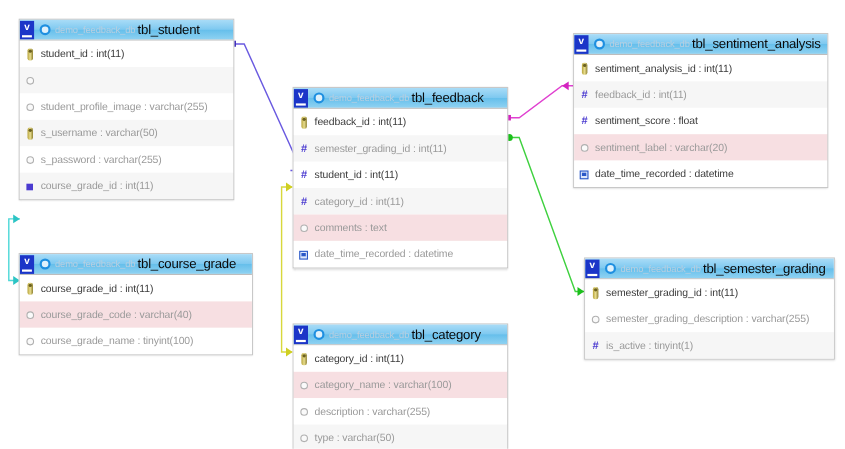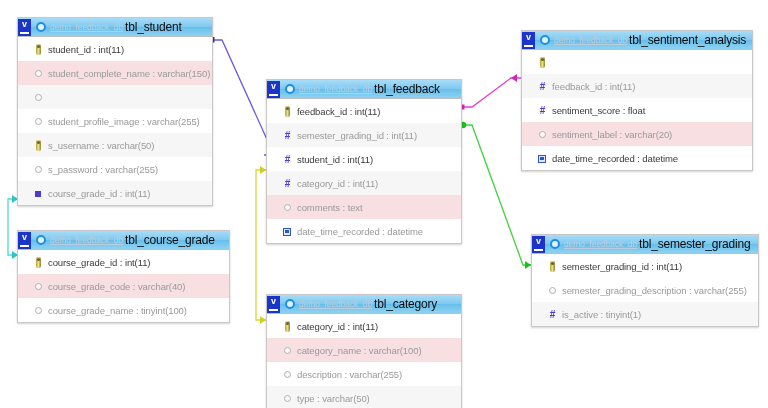--- a/index.html
+++ b/index.html
@@ -51,35 +51,34 @@
     margin:0 4px 0 5px;
     flex:0 0 auto;
     box-sizing:border-box;
   }
   .hdr-schema{
     font-size:8.5px;
     color:#b8cfe0;
     letter-spacing:-0.1px;
     margin-right:2px;
     flex:0 0 auto;
-    text-decoration:underline;
   }
   .hdr-name{
     font-size:12px;
     font-weight:normal;
     color:#0a0a0a;
     letter-spacing:-0.2px;
     flex:0 0 auto;
   }
 
   .col-row{
     height:24px;
     display:flex;
     align-items:center;
-    padding-left:16px;
+    padding-left:5px;
     box-sizing:border-box;
     white-space:nowrap;
     overflow:hidden;
     background:#ffffff;
   }
   .col-row.alt{background:#f6f6f6;}
   .col-row.pink{background:#f7dfe2;}
   .col-label{
     font-size:9.5px;
     color:#3b3b3b;
@@ -174,24 +173,20 @@
     <div class="tbl-header">
       <span class="hdr-badge">v</span>
       <span class="hdr-dot"></span>
       <span class="hdr-schema">demo_feedback_db</span>
       <span class="hdr-name">tbl_student</span>
     </div>
     <div class="col-row">
       <span class="ic key"></span>
       <span class="col-label">student_id : int(11)</span>
     </div>
-    <div class="col-row pink">
-      <span class="ic circ"></span>
-      <span class="col-label muted">student_complete_name : varchar(150)</span>
-    </div>
     <div class="col-row alt">
       <span class="ic circ"></span>
     </div>
     <div class="col-row">
       <span class="ic circ"></span>
       <span class="col-label muted">student_profile_image : varchar(255)</span>
     </div>
     <div class="col-row alt">
       <span class="ic key"></span>
       <span class="col-label muted">s_username : varchar(50)</span>
@@ -287,20 +282,21 @@
 
   <div class="table-box" style="left:521px;top:30px;width:232px;">
     <div class="tbl-header">
       <span class="hdr-badge">v</span>
       <span class="hdr-dot"></span>
       <span class="hdr-schema">demo_feedback_db</span>
       <span class="hdr-name">tbl_sentiment_analysis</span>
     </div>
     <div class="col-row">
       <span class="ic key"></span>
+      <span class="col-label">sentiment_analysis_id : int(11)</span>
     </div>
     <div class="col-row alt">
       <span class="ic hash">#</span>
       <span class="col-label muted">feedback_id : int(11)</span>
     </div>
     <div class="col-row">
       <span class="ic hash">#</span>
       <span class="col-label">sentiment_score : float</span>
     </div>
     <div class="col-row pink">

